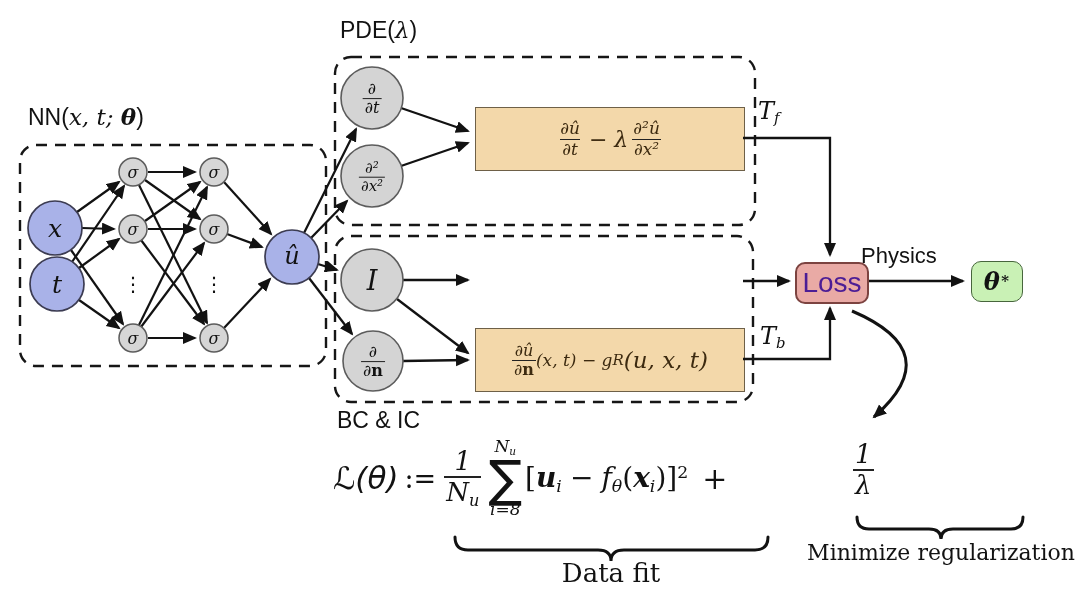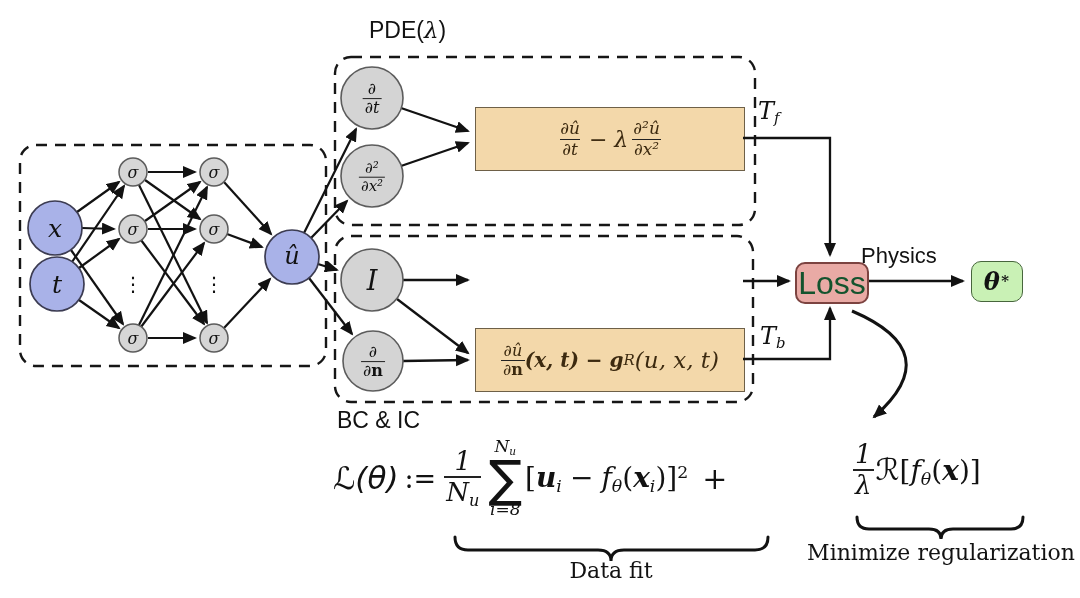--- a/index.html
+++ b/index.html
@@ -134,28 +134,31 @@
     </span>
   </div>
 
 
   <div class="orange-box" style="left:475px;top:328px;width:268px;height:62px;">
     <span class="row">
       <span class="frac" style="font-size:16px;">
         <span class="num">∂û</span>
         <span class="den"><span>∂</span><span style="font-weight:bold;font-style:normal;">n</span></span>
       </span>
-      <span class="it" style="font-size:20px;font-weight:bold;">(x, t) − g</span>
+      <span class="it" style="font-size:17px;">(x, t) − g</span>
         <span class="sub" style="font-size:15px;">R</span>
         <span class="it" style="font-size:23px;">(u, x, t)</span>
     </span>
   </div>
 
-
-  <div class="txt sans" style="left:340px;top:17px;font-size:23px;margin-left:29px;">
+  <div class="txt sans" style="left:28px;top:103px;font-size:23px;">
+    <span>NN(</span><span class="it" style="font-family:'DejaVu Serif',serif;">x, t; </span><span class="bfit" style="font-family:'DejaVu Serif',serif;">θ</span><span>)</span>
+  </div>
+
+  <div class="txt sans" style="left:340px;top:17px;font-size:23px;">
     <span>PDE(</span><span class="it" style="font-family:'DejaVu Serif',serif;">λ</span><span>)</span>
   </div>
 
   <div class="txt sans" style="left:337px;top:407px;font-size:23px;">BC &amp; IC</div>
 
   <div class="txt ctr it" style="left:55px;top:228px;font-size:25px;">x</div>
   <div class="txt ctr it" style="left:57px;top:284px;font-size:25px;">t</div>
   <div class="txt ctr it" style="left:292px;top:256px;font-size:24px;">û</div>
 
   <div class="txt ctr it" style="left:133px;top:172px;font-size:16px;">σ</div>
@@ -189,21 +192,21 @@
   </div>
 
   <div class="txt it" style="left:758px;top:97px;font-size:24px;">
     <span>T</span><span class="sub">f</span>
   </div>
   <div class="txt it" style="left:760px;top:322px;font-size:24px;">
     <span>T</span><span class="sub">b</span>
   </div>
 
   <div class="loss-box" style="left:795px;top:262px;width:70px;height:38px;">
-    <span class="sans" style="font-size:32px;color:#14532d;">Loss</span>
+    <span class="sans" style="font-size:28px;color:#4c1d95;">Loss</span>
   </div>
 
   <div class="txt sans" style="left:861px;top:243px;font-size:22px;">Physics</div>
 
   <div class="theta-box" style="left:971px;top:261px;width:50px;height:39px;">
     <span>
       <span class="bfit" style="font-size:24px;">θ</span><span class="sup" style="font-size:15px;font-weight:bold;">∗</span>
     </span>
   </div>
 
@@ -223,21 +226,18 @@
       <span>[</span><span class="bfit">u</span><span class="sub">i</span><span style="margin:0 8px;">−</span><span class="it">f</span><span class="sub">θ</span><span>(</span><span class="bfit">x</span><span class="sub">i</span><span>)]</span><span class="sup">2</span>
     </span>
     <span style="font-size:30px;margin-left:14px;">+</span>
   </div>
 
   <div class="formula-right">
     <span class="frac" style="font-size:26px;margin-right:2px;">
       <span class="num">1</span>
       <span class="den bign">λ</span>
     </span>
-    <span style="font-size:28px;">
-      <span class="scriptL" style="font-size:30px;">ℛ</span><span>[</span><span class="it">f</span><span class="sub">θ</span><span>(</span><span class="bfit">x</span><span>)]</span>
-    </span>
-  </div>
-
-  <div class="txt cx" style="left:611px;top:558px;font-size:22px;">Data fit</div>
+  </div>
+
+  <div class="txt cx" style="left:611px;top:558px;font-size:26px;">Data fit</div>
   <div class="txt cx" style="left:941px;top:540px;font-size:22px;">Minimize regularization</div>
 
 </div>
 
 </body></html>

